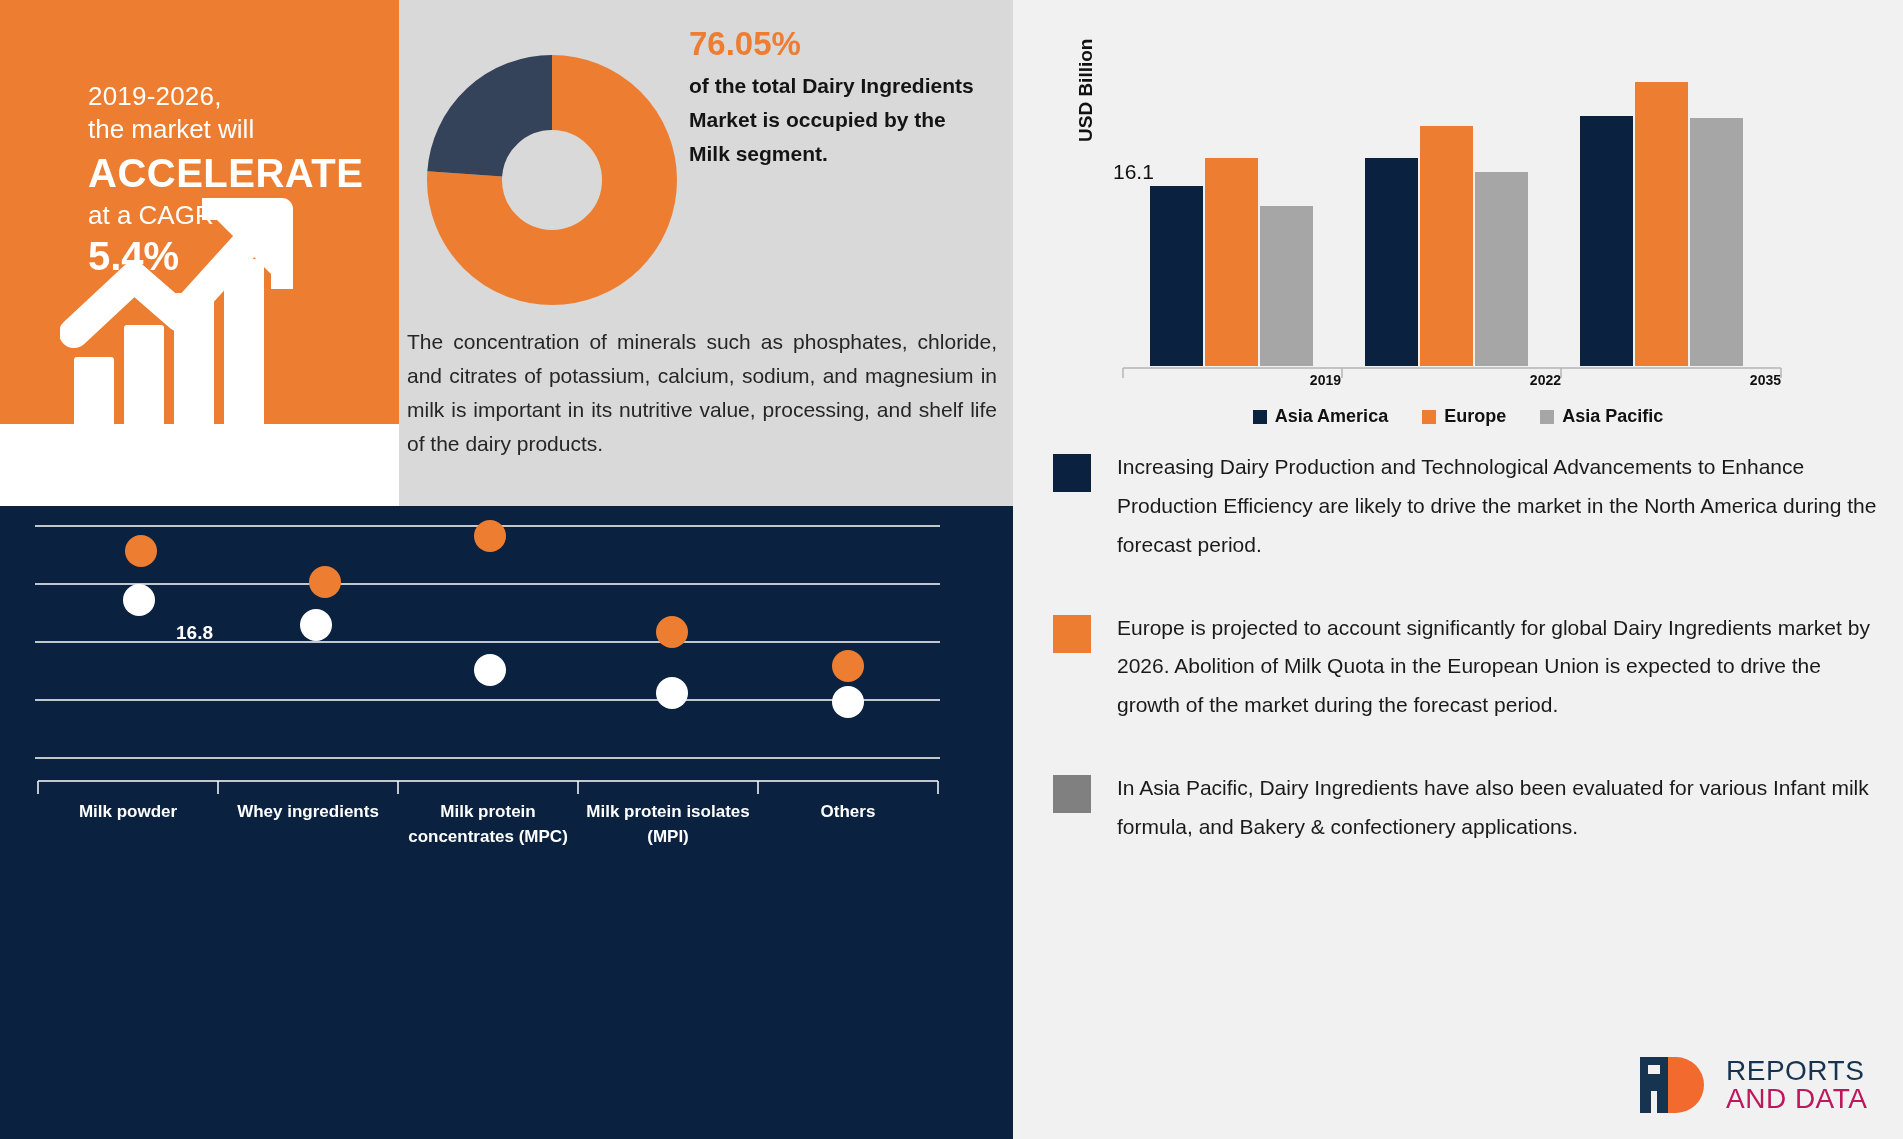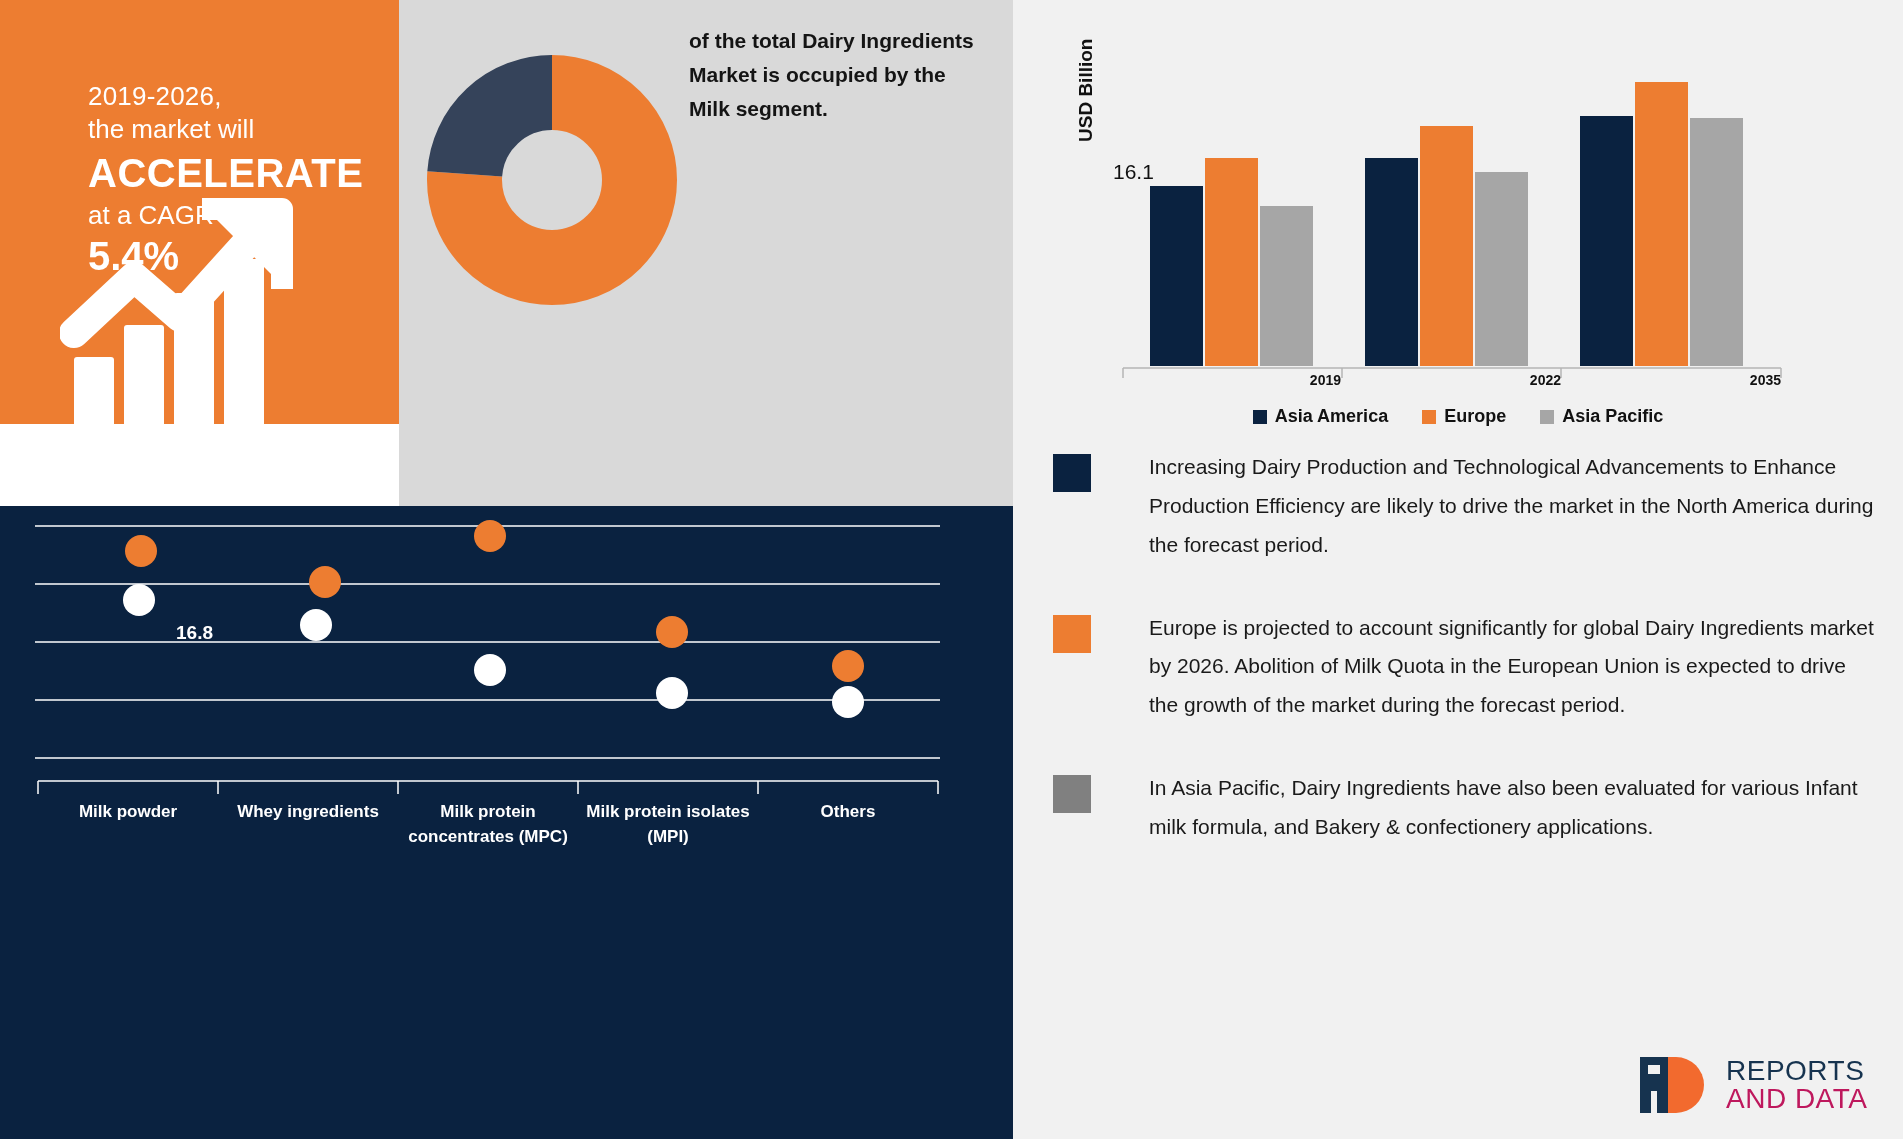--- a/index.html
+++ b/index.html
@@ -76,21 +76,21 @@
     display: flex; justify-content: center; align-items: center; gap: 34px;
   }
   .bl-item { display: flex; align-items: center; gap: 8px; }
   .bl-swatch { width: 14px; height: 14px; display: inline-block; }
   .bl-txt { font-size: 18px; font-weight: 700; color: #111111; }
 
   
   .insights { position: absolute; left: 0; top: 448px; width: 890px; }
   .insight { display: flex; gap: 26px; align-items: flex-start; margin-bottom: 44px; padding-left: 40px; padding-right: 26px; }
   .ins-swatch { width: 38px; height: 38px; flex: 0 0 38px; margin-top: 6px; }
-  .ins-text { font-size: 21px; line-height: 1.85; color: #1a1a1a; width: 760px; margin-left: 32px; }
+  .ins-text { font-size: 21px; line-height: 1.85; color: #1a1a1a; width: 760px; }
 
   
   .logo { position: absolute; left: 1638px; top: 1052px; width: 250px; height: 66px; display: flex; align-items: center; gap: 12px; }
   .logo-mark { width: 76px; height: 60px; }
   .logo-words { display: flex; flex-direction: column; line-height: 1.0; }
   .logo-line1 { font-size: 28px; font-weight: 400; color: #16334f; letter-spacing: .5px; }
   .logo-line2 { font-size: 28px; font-weight: 400; color: #be185d; letter-spacing: .5px; }
 </style>
 </head>
 <body>
@@ -118,22 +118,24 @@
       </svg>
     </div>
 
     <div class="donut-panel">
       <svg class="donut-wrap" viewBox="0 0 100 100">
 
         <circle cx="50" cy="50" r="35" fill="none" stroke="#ed7d31" stroke-width="30" stroke-dasharray="167.2 52.7" transform="rotate(-90 50 50)"></circle>
         <circle cx="50" cy="50" r="35" fill="none" stroke="#35435a" stroke-width="30" stroke-dasharray="52.7 167.2" stroke-dashoffset="-167.2" transform="rotate(-90 50 50)"></circle>
       </svg>
       <div class="donut-stat">
+        <div class="donut-pct">76.05%</div>
         <div class="donut-desc-bold">of the total Dairy Ingredients Market is occupied by the Milk segment.</div>
       </div>
+      <div class="donut-paragraph">The concentration of minerals such as phosphates, chloride, and citrates of potassium, calcium, sodium, and magnesium in milk is important in its nutritive value, processing, and shelf life of the dairy products.</div>
     </div>
 
     <div class="dot-panel">
       <svg class="dot-chart" viewBox="0 0 1013 420">
 
         <line x1="35" y1="20" x2="940" y2="20" stroke="#ffffff" stroke-width="1.5"></line>
         <line x1="35" y1="78" x2="940" y2="78" stroke="#ffffff" stroke-width="1.5"></line>
         <line x1="35" y1="136" x2="940" y2="136" stroke="#ffffff" stroke-width="1.5"></line>
         <line x1="35" y1="194" x2="940" y2="194" stroke="#ffffff" stroke-width="1.5"></line>
         <line x1="35" y1="252" x2="940" y2="252" stroke="#ffffff" stroke-width="1.5"></line>

